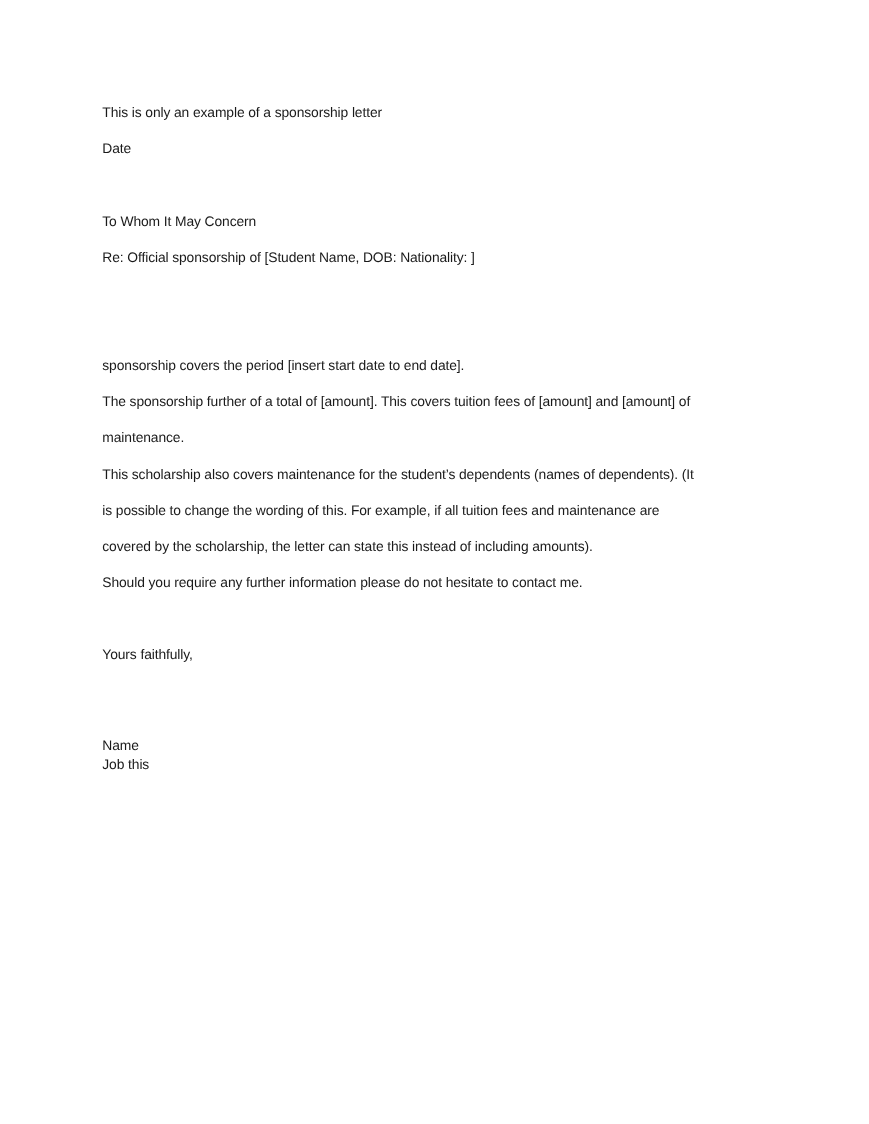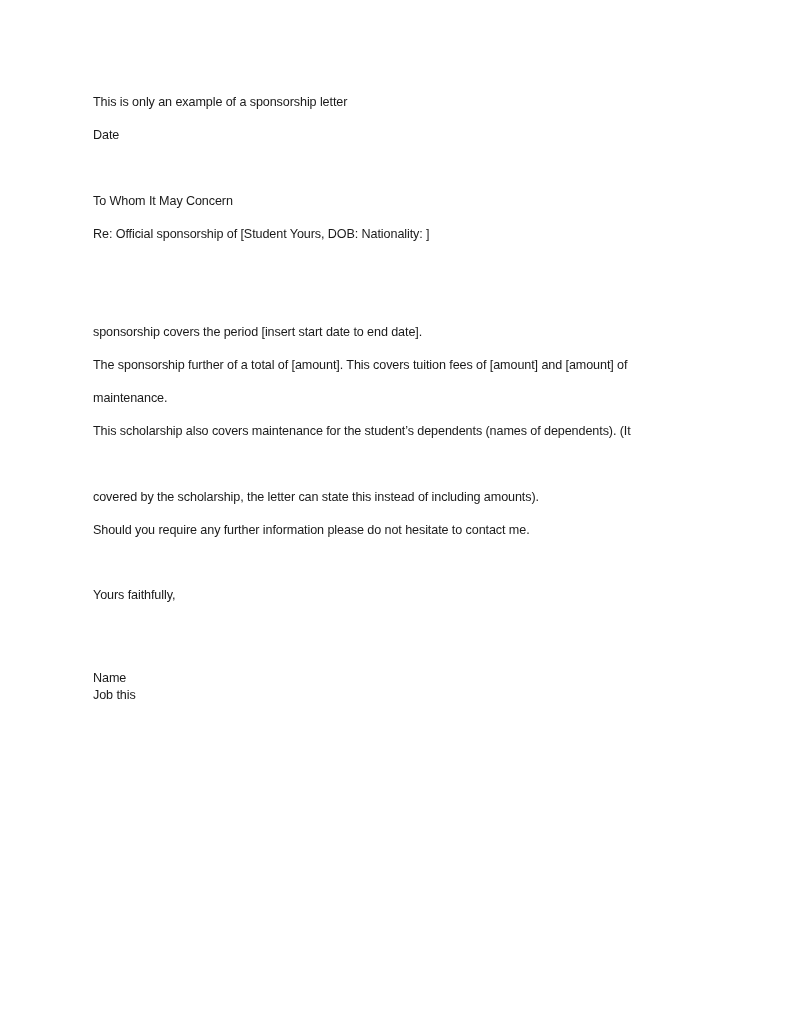--- a/index.html
+++ b/index.html
@@ -16,26 +16,27 @@
     letter-spacing: -0.1px;
   }
 </style>
 </head>
 <body>
 
 <div class="page">
   <div class="line" style="top:94px">This is only an example of a sponsorship letter</div>
   <div class="line" style="top:127px">Date</div>
   <div class="line" style="top:193px">To Whom It May Concern</div>
-  <div class="line" style="top:226px">Re: Official sponsorship of [Student Yours, DOB: Nationality: ]</div>
+  <div class="line" style="top:226px">Re: Official sponsorship of [Student Name, DOB: Nationality: ]</div>
 
   <div class="line" style="top:324px">sponsorship covers the period [insert start date to end date].</div>
   <div class="line" style="top:357px">The sponsorship further of a total of [amount]. This covers tuition fees of [amount] and [amount] of</div>
   <div class="line" style="top:390px">maintenance.</div>
   <div class="line" style="top:423px">This scholarship also covers maintenance for the student’s dependents (names of dependents). (It</div>
+  <div class="line" style="top:456px">is possible to change the wording of this. For example, if all tuition fees and maintenance are</div>
   <div class="line" style="top:489px">covered by the scholarship, the letter can state this instead of including amounts).</div>
   <div class="line" style="top:522px">Should you require any further information please do not hesitate to contact me.</div>
 
   <div class="line" style="top:587px">Yours faithfully,</div>
 
   <div class="line" style="top:670px">Name</div>
   <div class="line" style="top:687px">Job this</div>
 </div>
 
 </body></html>

